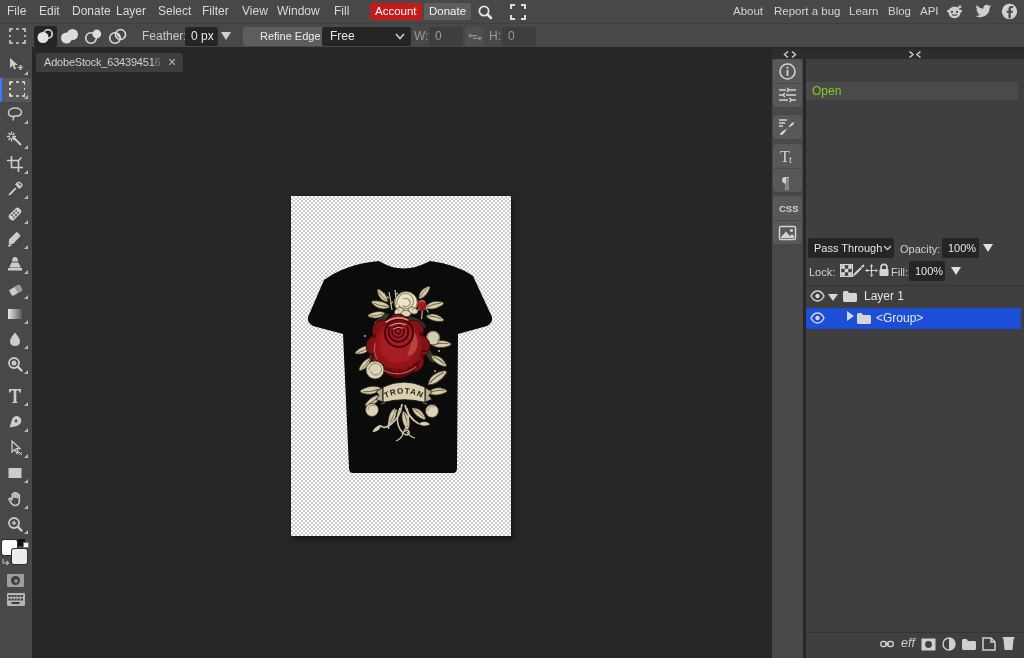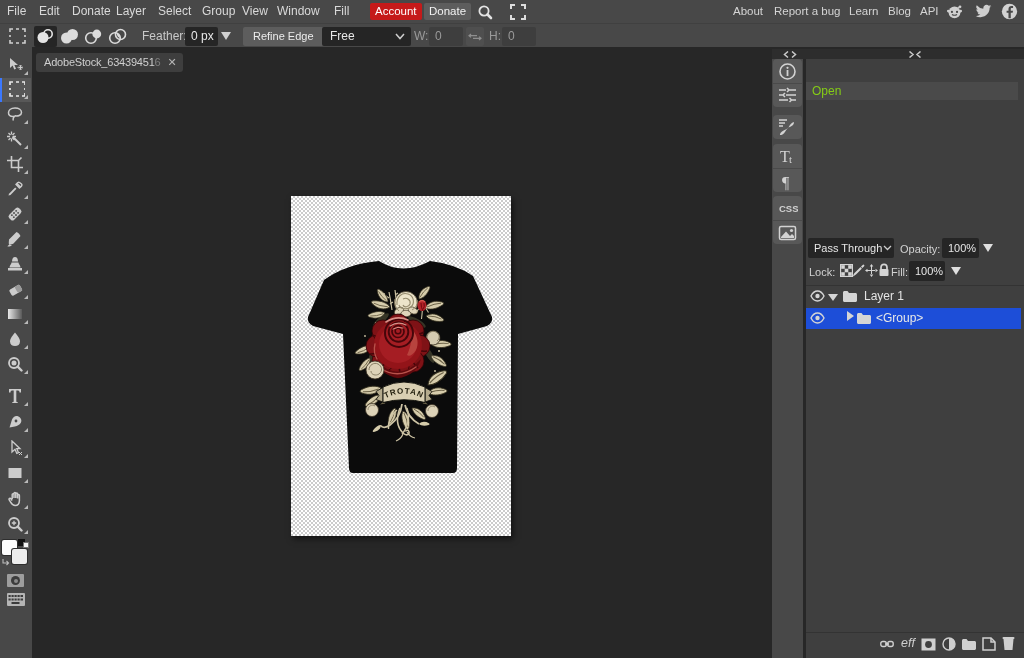--- a/index.html
+++ b/index.html
@@ -44,21 +44,21 @@
 .lbl11 { font-size:11px; color:#d2d2d2; position:absolute; }
 </style>
 </head>
 <body>
 <div id="menubar">
   <span class="mi" style="left:7px">File</span>
   <span class="mi" style="left:39px">Edit</span>
   <span class="mi" style="left:72px">Donate</span>
   <span class="mi" style="left:116px">Layer</span>
   <span class="mi" style="left:158px">Select</span>
-  <span class="mi" style="left:202px">Group</span>
+  <span class="mi" style="left:202px">Filter</span>
   <span class="mi" style="left:242px">View</span>
   <span class="mi" style="left:277px">Window</span>
   <span class="mi" style="left:334px">Fill</span>
   <span class="btn-red" style="left:370px">Account</span>
   <span class="btn-gray" style="left:424px">Donate</span>
   <svg class="abs" style="left:477px;top:4px" width="16" height="16" viewBox="0 0 16 16">
       <circle cx="7" cy="7" r="4.6" fill="none" stroke="#e3e3e3" stroke-width="1.8"></circle>
       <line x1="10.5" y1="10.5" x2="14" y2="14" stroke="#e3e3e3" stroke-width="2.6" stroke-linecap="round"></line>
     </svg>
   <svg class="abs" style="left:510px;top:4px" width="16" height="16" viewBox="0 0 16 16">
@@ -105,21 +105,21 @@
       <circle cx="12.8" cy="6" r="4.4" fill="#dcdcdc"></circle>
     </svg>
   <svg class="abs" style="left:108px;top:4px" width="19" height="17" viewBox="0 0 19 17">
       <circle cx="7" cy="10" r="5.3" fill="none" stroke="#dcdcdc" stroke-width="1.6"></circle>
       <circle cx="12.5" cy="6.5" r="5" fill="none" stroke="#dcdcdc" stroke-width="1.6"></circle>
       <path d="M8.8 5.2 A5.3 5.3 0 0 1 12 9.9 A5 5 0 0 1 8.8 5.2 Z" fill="#dcdcdc"></path>
     </svg>
   <span class="lbl" style="left:142px">Feather:</span>
   <span class="abs darkbox" style="left:185px;top:3px;width:33px;height:19px;font-size:12px;line-height:19px;padding-left:6px">0 px</span>
   <span class="abs" style="left:221px;top:8px;width:0;height:0;border-left:5px solid transparent;border-right:5px solid transparent;border-top:8px solid #d0d0d0"></span>
-  <span class="abs" style="left:243px;top:3px;height:19px;background:#5d5d5d;border-radius:2px;color:#ececec;font-size:11px;line-height:19px;padding:0 10px">Refine Edge</span>
+  <span class="abs" style="left:243px;top:3px;height:19px;background:#5d5d5d;border-radius:2px;color:#ececec;font-size:11px;line-height:19px;padding:0 17px">Refine Edge</span>
   <span class="abs darkbox" style="left:322px;top:3px;width:89px;height:19px;font-size:12px;line-height:19px;padding-left:8px">Free</span>
   <svg class="abs" style="left:395px;top:9px" width="10" height="7" viewBox="0 0 10 7">
       <path d="M1 1 L5 5.5 L9 1" fill="none" stroke="#cdcdcd" stroke-width="1.5"></path>
     </svg>
   <span class="lbl" style="left:414px;color:#9a9a9a">W:</span>
   <span class="abs" style="left:429px;top:3px;width:34px;height:19px;background:#3e3e3e;border-radius:2px;color:#9a9a9a;font-size:12px;line-height:19px;padding-left:6px">0</span>
   <span class="abs" style="left:466px;top:3px;width:18px;height:19px;background:#4f4f4f;border-radius:2px"></span>
   <svg class="abs" style="left:468px;top:9px" width="14" height="8" viewBox="0 0 14 8">
       <path d="M3 1 L1 2.7 L3 4.4 M1 2.7 H9 M11 3.6 L13 5.3 L11 7 M13 5.3 H5" fill="none" stroke="#8f8f8f" stroke-width="1.2"></path>
     </svg>

